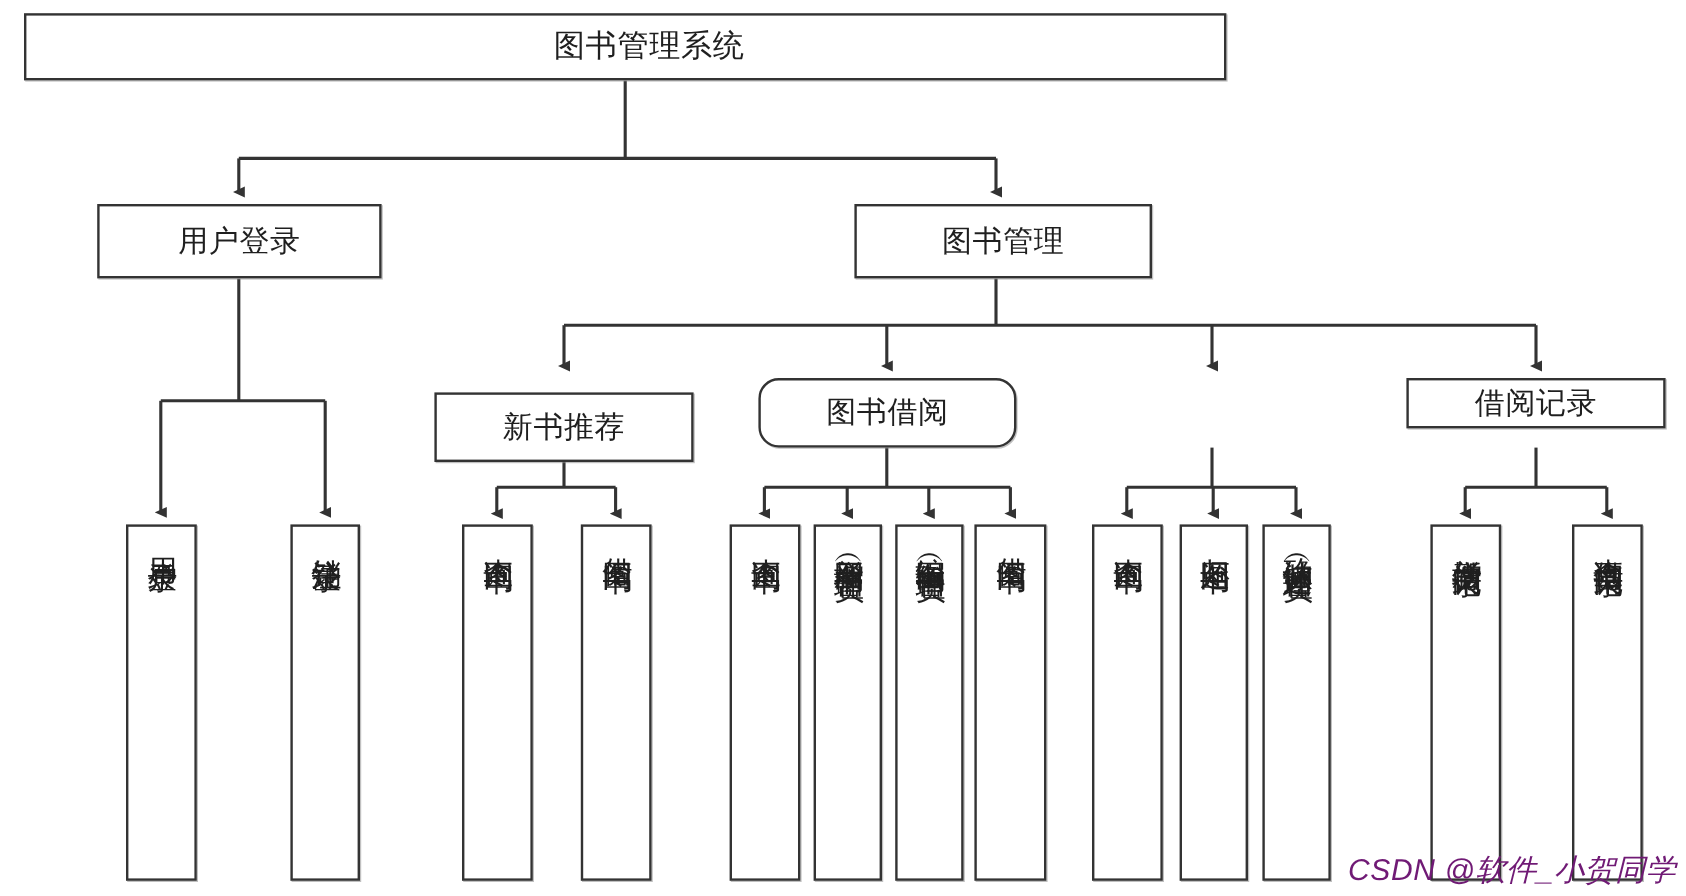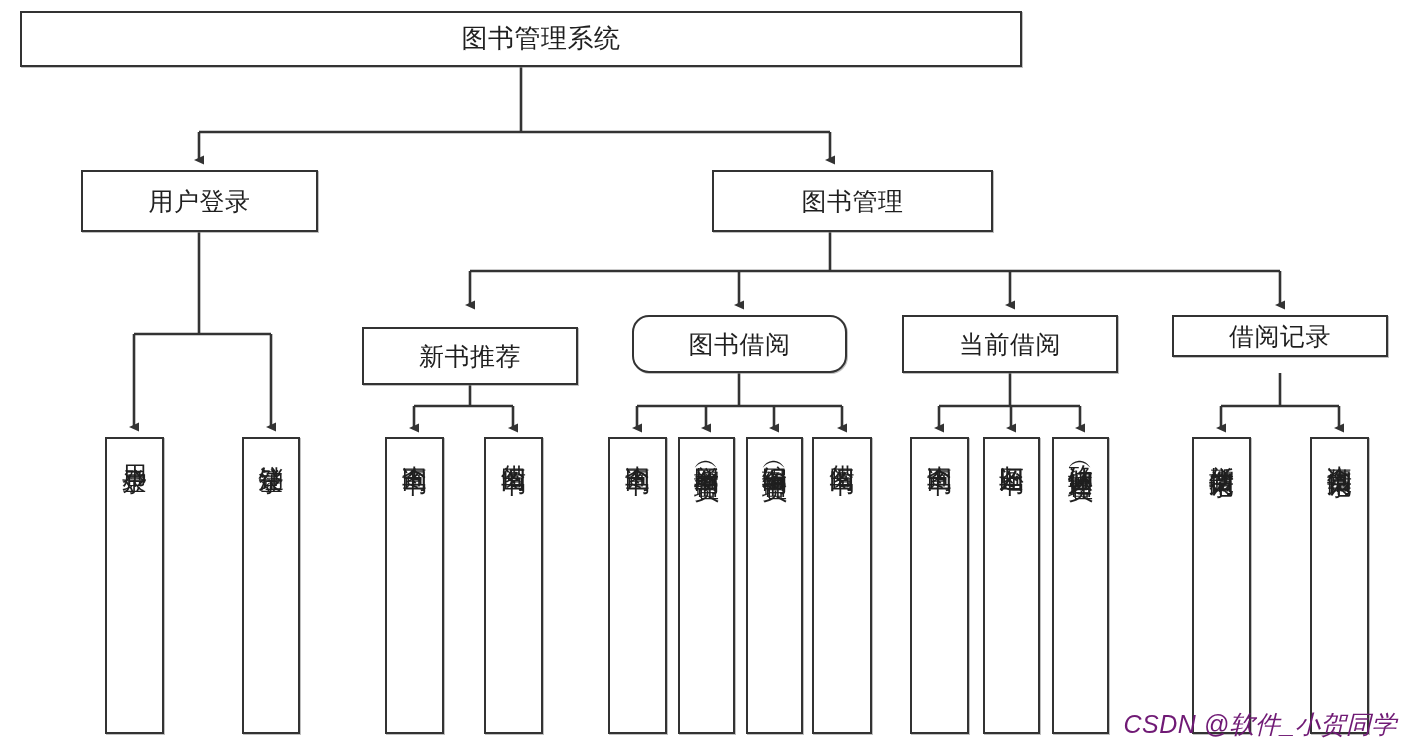--- a/index.html
+++ b/index.html
@@ -134,33 +134,30 @@
     </g>
   </svg>
 
   <div class="node horizontal root" style="left:20px; top:11px; width:1002px; height:56px;">
     <span class="node-label">图书管理系统</span>
   </div>
 
   <div class="node horizontal" style="left:81px; top:170px; width:237px; height:62px;">
     <span class="node-label">用户登录</span>
   </div>
-  <div class="node horizontal" style="left:712px; top:170px; width:281px; height:62px;">
+  <div class="node horizontal" style="left:712px; top:170px; width:248px; height:62px;">
     <span class="node-label">图书管理</span>
   </div>
 
   <div class="node horizontal" style="left:362px; top:315px; width:216px; height:58px;margin-top:12px;">
     <span class="node-label">新书推荐</span>
   </div>
   <div class="node horizontal" style="left:632px; top:315px; width:215px; height:58px;border-radius:17px;">
     <span class="node-label">图书借阅</span>
   </div>
-  <div class="node horizontal" style="left:902px; top:315px; width:216px; height:58px;">
-    <span class="node-label">当前借阅</span>
-  </div>
   <div class="node horizontal" style="left:1172px; top:315px; width:216px; height:42px;justify-content:center;">
     <span class="node-label">借阅记录</span>
   </div>
 
   <div class="node vertical" style="left:105px; top:437px; width:59px; height:297px;">
     <span class="node-label">用户登录</span>
   </div>
   <div class="node vertical" style="left:242px; top:437px; width:58px; height:297px;">
     <span class="node-label">注销登录</span>
   </div>

